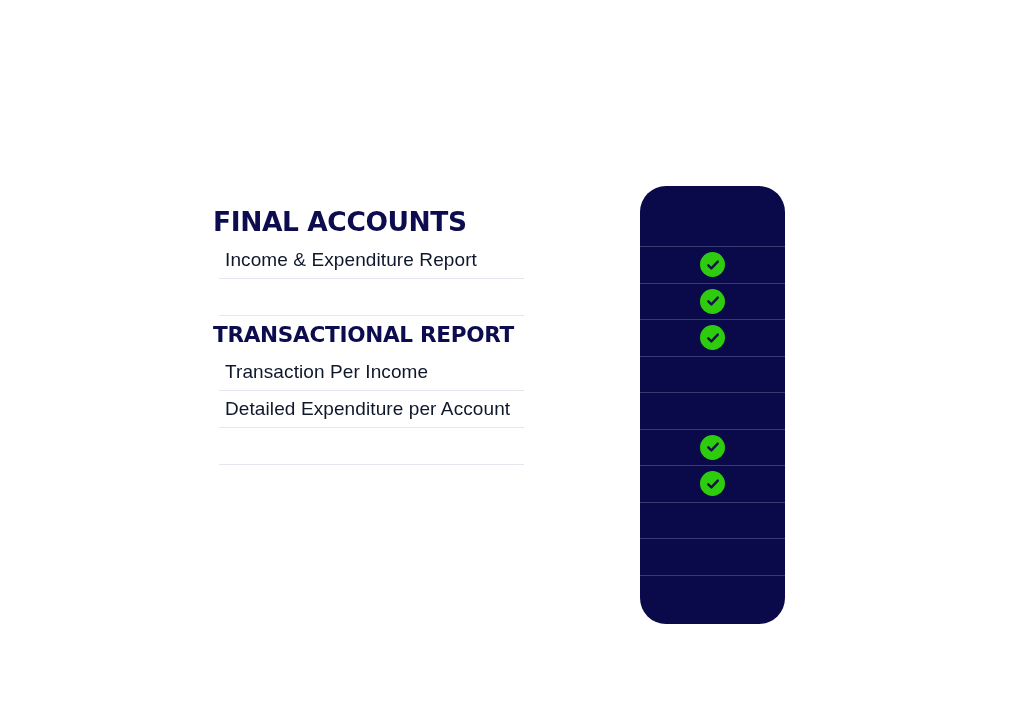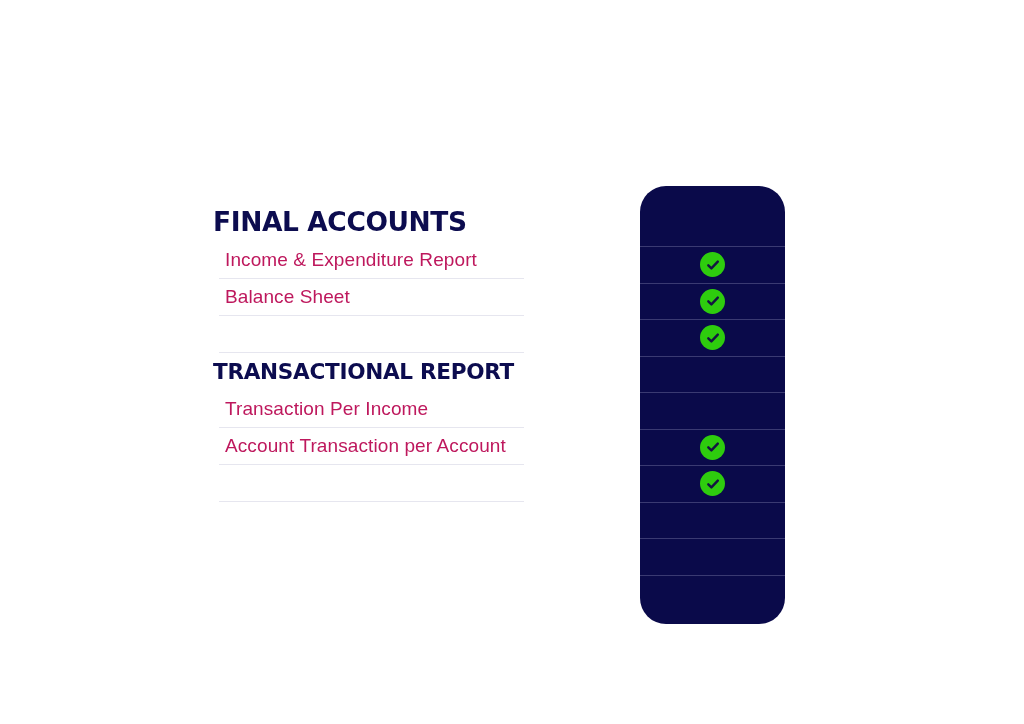--- a/index.html
+++ b/index.html
@@ -51,21 +51,21 @@
     height: 37px;
     display: flex;
     align-items: center;
     padding-left: 6px;
     border-bottom: 1px solid #e6e6ef;
     margin-left: 6px;
     width: 305px;
   }
   .row-label {
     font-size: 19px;
-    color: #be185d;
+    color: #0f172a;
     line-height: 24px;
     letter-spacing: 0.1px;
     white-space: nowrap;
   }
   .row.empty { }
   .row.no-border { border-bottom: none; }
 
   
   .status-panel {
     position: absolute;
@@ -108,34 +108,31 @@
 
 <div class="canvas">
 
   <div class="report-list">
 
     <div class="section-heading">FINAL ACCOUNTS</div>
 
     <div class="row">
       <span class="row-label">Income &amp; Expenditure Report</span>
     </div>
-    <div class="row">
-      <span class="row-label">Balance Sheet</span>
-    </div>
     <div class="row empty">
       <span class="row-label"></span>
     </div>
 
     <div class="section-heading sub">TRANSACTIONAL REPORT</div>
 
     <div class="row">
       <span class="row-label">Transaction Per Income</span>
     </div>
     <div class="row">
-      <span class="row-label">Account Transaction per Account</span>
+      <span class="row-label">Detailed Expenditure per Account</span>
     </div>
     <div class="row empty">
       <span class="row-label"></span>
     </div>
     <div class="row empty no-border">
       <span class="row-label"></span>
     </div>
   </div>
 
   <div class="status-panel">

